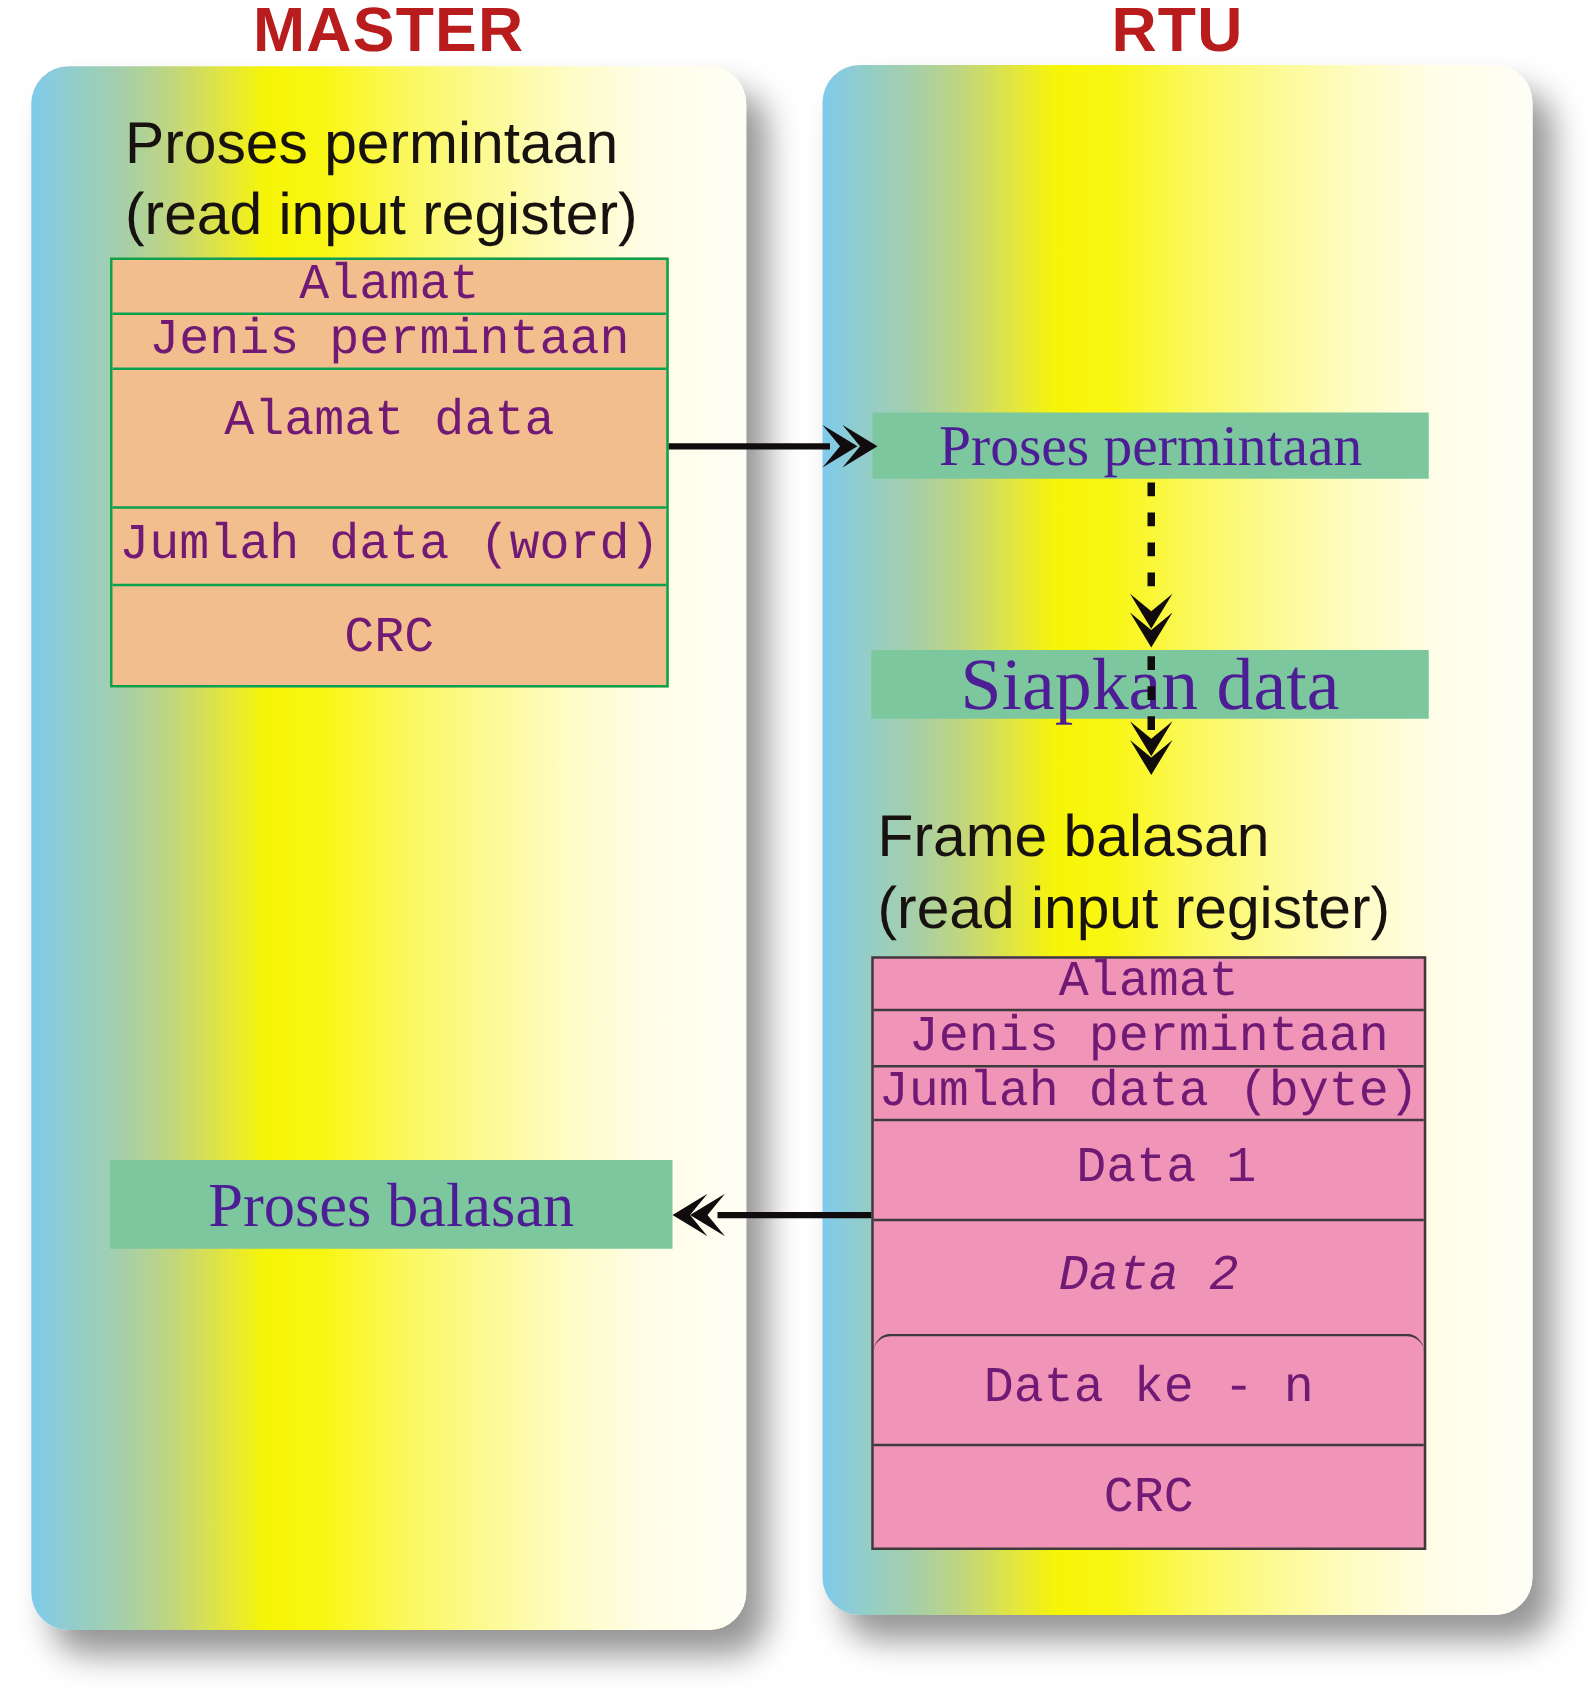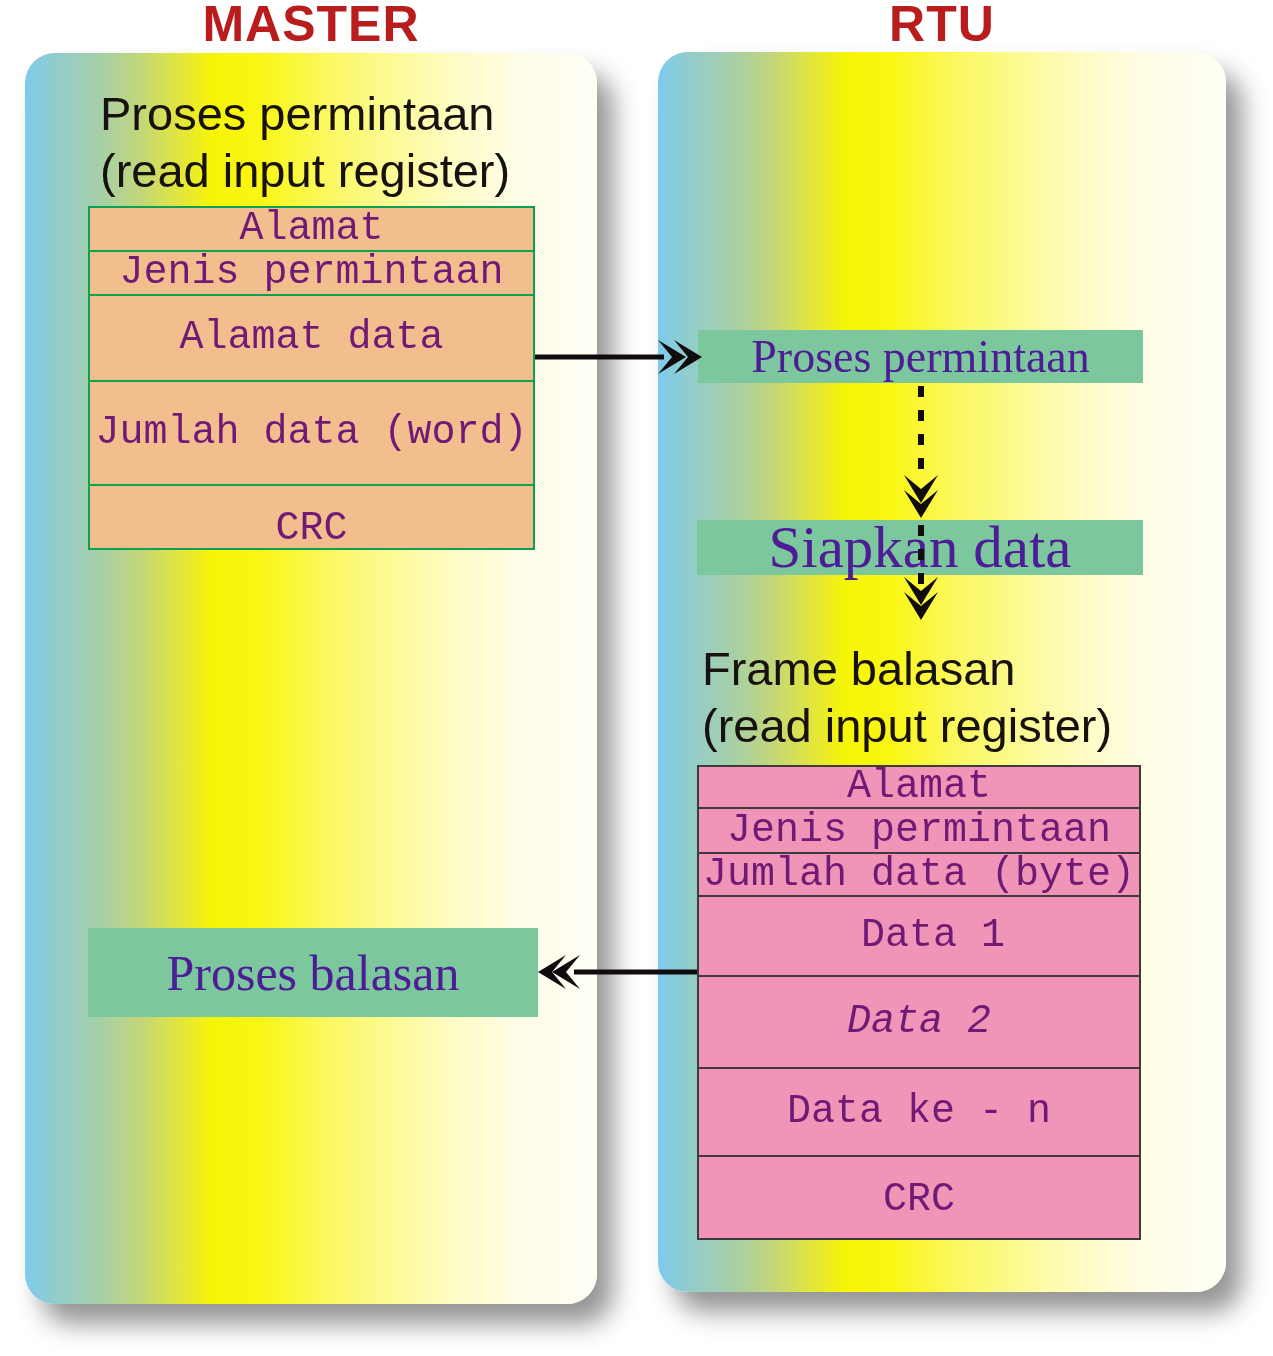--- a/index.html
+++ b/index.html
@@ -37,44 +37,44 @@
   <div class="panel" style="left:25px;top:53px;width:572px;height:1251px;">
     <div class="heading" style="left:75px;top:32px;">
       <div>Proses permintaan</div>
       <div>(read input register)</div>
     </div>
 
     <div class="frame-table orange" style="left:63px;top:153px;width:447px;height:344px;">
         <div class="row" style="height: 42px; flex: 0 0 auto;">Alamat</div>
         <div class="row" style="height: 44px; flex: 0 0 auto;">Jenis permintaan</div>
         <div class="row" style="height: 86px; flex: 0 0 auto;">Alamat data</div>
-        <div class="row" style="height: 104px; flex: 0 0 auto;">Jumlah data (word)</div>
+        <div class="row" style="height: 62px; flex: 0 0 auto; margin-top: 25px;">Jumlah data (word)</div>
         <div class="row" style="height: 87px; flex: 0 0 auto;">CRC</div>
       </div>
 
-    <div class="process-bar" style="left:63px;top:875px;width:450px;height:89px;font-size:50px;">Proses balasan</div>
+    <div class="process-bar" style="left:63px;top:875px;width:450px;height:71px;font-size:50px;">Proses balasan</div>
   </div>
 
   <div class="panel" style="left:658px;top:52px;width:568px;height:1240px;">
     <div class="process-bar" style="left:40px;top:278px;width:445px;height:53px;font-size:46px;">Proses permintaan</div>
 
     <div class="process-bar" style="left:39px;top:468px;width:446px;height:55px;font-size:59px;">Siapkan data</div>
 
     <div class="heading" style="left:44px;top:588px;">
       <div>Frame balasan</div>
       <div>(read input register)</div>
     </div>
 
     <div class="frame-table pink" style="left:39px;top:713px;width:444px;height:475px;">
         <div class="row" style="height: 40px; flex: 0 0 auto;">Alamat</div>
         <div class="row" style="height: 45px; flex: 0 0 auto;">Jenis permintaan</div>
         <div class="row" style="height: 43px; flex: 0 0 auto;">Jumlah data (byte)</div>
         <div class="row" style="height: 80px; flex: 0 0 auto; padding-left: 28px;">Data 1</div>
         <div class="row" style="height: 92px; flex: 0 0 auto; font-style: italic;">Data 2</div>
-        <div class="row" style="height: 88px; flex: 0 0 auto;">Data ke - n</div>
+        <div class="row" style="height: 88px; flex: 0 0 auto; border-radius: 14px;">Data ke - n</div>
         <div class="row" style="height: 87px; flex: 0 0 auto;">CRC</div>
       </div>
   </div>
 
   <svg class="overlay" width="1273" height="1356" viewBox="0 0 1273 1356">
 
     <g fill="#100c0d" stroke="#100c0d">
       <line x1="535" y1="357" x2="664" y2="357" stroke-width="5"></line>
       <path d="M686,357 L658,340 L672,357 L658,374 Z" stroke="none"></path>
       <path d="M702,357 L674,340 L688,357 L674,374 Z" stroke="none"></path>

